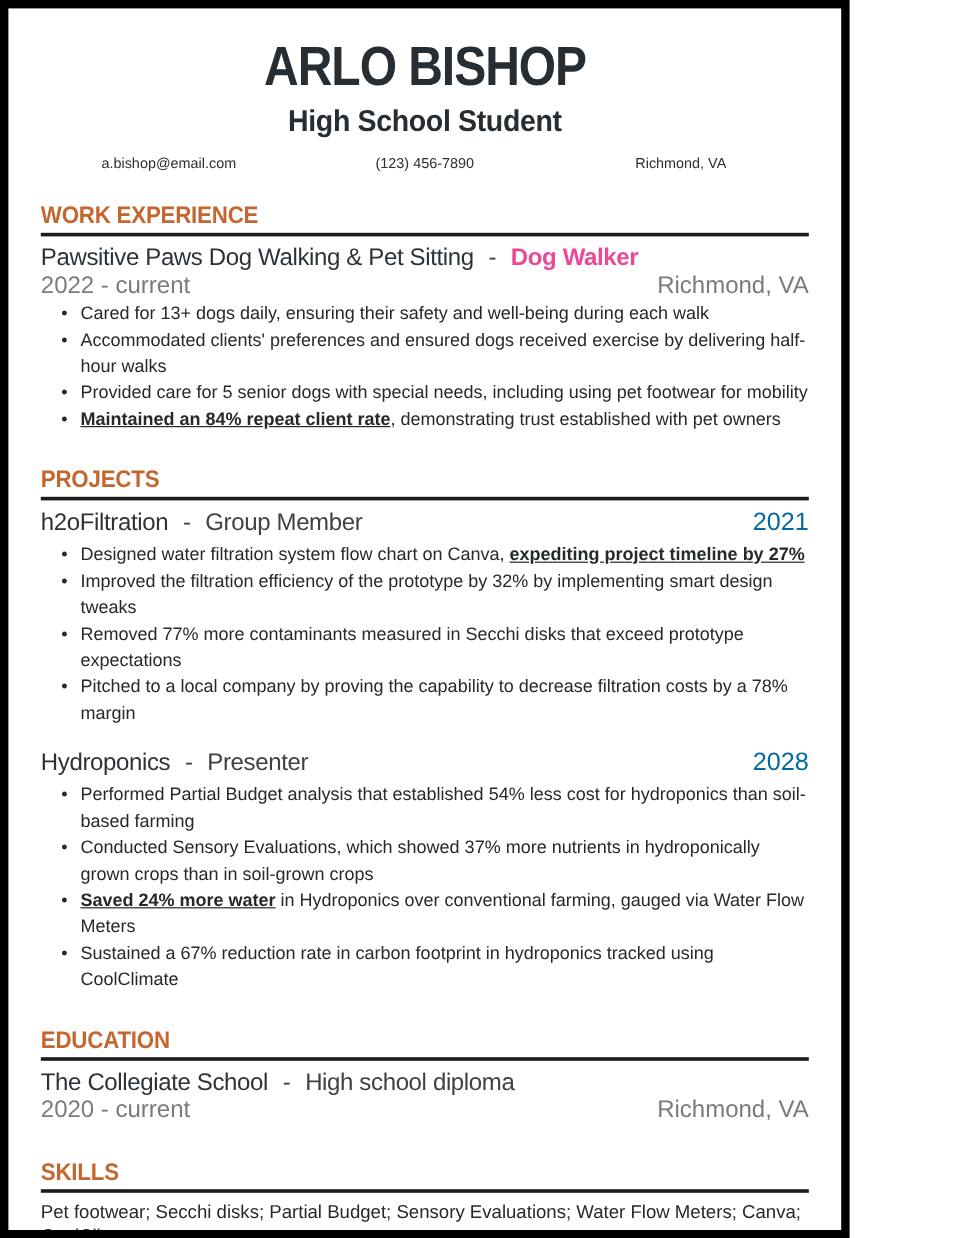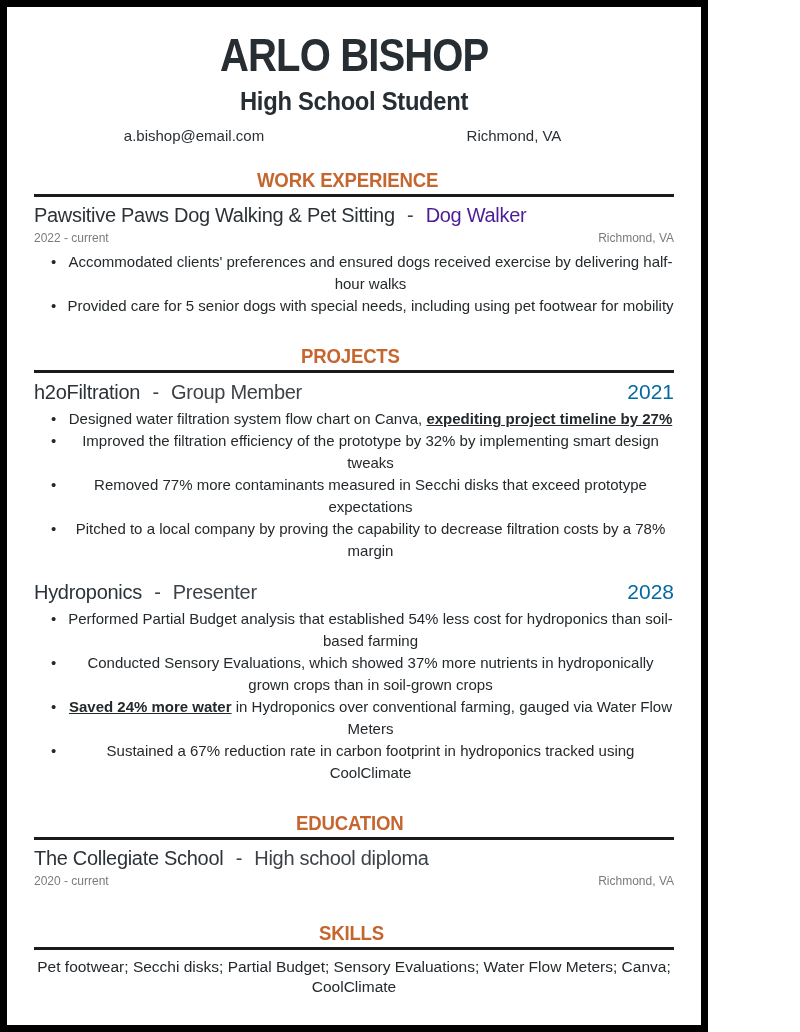--- a/index.html
+++ b/index.html
@@ -17,45 +17,45 @@
     display:inline-block;font-size:46px;font-weight:700;line-height:44px;
     color:#262d33;letter-spacing:-1px;transform:scaleX(0.87);transform-origin:center;
     white-space:nowrap;
   }
   .subtitle-row{text-align:center;margin-top:12px;}
   .subtitle-text{
     display:inline-block;font-size:25px;font-weight:700;line-height:24px;
     color:#262d33;letter-spacing:-0.3px;transform:scaleX(0.95);transform-origin:center;
     white-space:nowrap;
   }
-  .contact-row{display:flex;margin-top:13px;font-size:15px;line-height:18px;color:#2a2f33;}
+  .contact-row{display:flex;margin-top:13px;font-size:12px;line-height:18px;color:#2a2f33;}
   .contact-item{flex:1;text-align:center;}
 
   
-  .section{margin-top:28px;text-align:center;}
+  .section{margin-top:28px;}
   .section.work{margin-top:24px;}
   .section.skills{margin-top:32px;}
   .section.hobbies{margin-top:42px;}
   .sec-head{border-bottom:3px solid #191c1e;padding-bottom:3px;}
   .sec-head-text{
     display:inline-block;font-size:20px;font-weight:700;line-height:22px;
     color:#c5662f;letter-spacing:-0.2px;transform:scaleX(0.93);transform-origin:left;
     white-space:nowrap;
   }
 
   .entry{margin-top:0;}
   .entry + .entry{margin-top:18px;}
   .entry-head{display:flex;justify-content:space-between;align-items:baseline;margin-top:7px;}
   .entry-title-group{font-size:20px;line-height:22px;color:#2c3338;letter-spacing:-0.3px;white-space:nowrap;}
   .entry-title{font-weight:400;}
   .sep{font-weight:400;color:#3c4247;margin:0 7px;}
   .role{font-weight:400;color:#3c4247;}
-  .role.bold{font-weight:400;color:#4c1d95;}
+  .role.bold{font-weight:700;color:#ec4899;}
   .entry-dates{font-size:21px;color:#0369a1;white-space:nowrap;}
-  .meta-row{display:flex;justify-content:space-between;margin-top:3px;font-size:12px;line-height:18px;color:#7b7b7b;}
+  .meta-row{display:flex;justify-content:space-between;margin-top:3px;font-size:20px;line-height:18px;color:#7b7b7b;}
 
   ul.bullets{margin:4px 0 0 0;padding:0 0 0 33px;list-style:none;}
   ul.bullets li{position:relative;font-size:15px;line-height:22px;color:#24292c;}
   ul.bullets li::before{content:"\2022";position:absolute;left:-16px;color:#24292c;}
   .bu{font-weight:700;text-decoration:underline;}
 
   .skills-text{margin-top:7px;font-size:15.5px;line-height:20px;color:#24292c;}
 </style>
 </head>
 <body>
@@ -64,42 +64,45 @@
   <div class="content">
 
     <div class="name-row">
       <span class="name-text">ARLO BISHOP</span>
     </div>
     <div class="subtitle-row">
       <span class="subtitle-text">High School Student</span>
     </div>
     <div class="contact-row">
       <span class="contact-item">a.bishop@email.com</span>
+      <span class="contact-item">(123) 456-7890</span>
       <span class="contact-item">Richmond, VA</span>
     </div>
 
     <div class="section work">
       <div class="sec-head">
         <span class="sec-head-text">WORK EXPERIENCE</span>
       </div>
       <div class="entry">
         <div class="entry-head">
           <span class="entry-title-group">
             <span class="entry-title">Pawsitive Paws Dog Walking &amp; Pet Sitting</span>
             <span class="sep">-</span>
             <span class="role bold">Dog Walker</span>
           </span>
         </div>
         <div class="meta-row">
           <span>2022 - current</span>
           <span>Richmond, VA</span>
         </div>
         <ul class="bullets">
+          <li><span>Cared for 13+ dogs daily, ensuring their safety and well-being during each walk</span></li>
           <li><span>Accommodated clients' preferences and ensured dogs received exercise by delivering half-hour walks</span></li>
           <li><span>Provided care for 5 senior dogs with special needs, including using pet footwear for mobility</span></li>
+          <li><span class="bu">Maintained an 84% repeat client rate</span><span>, demonstrating trust established with pet owners</span></li>
         </ul>
       </div>
     </div>
 
     <div class="section projects">
       <div class="sec-head">
         <span class="sec-head-text">PROJECTS</span>
       </div>
 
       <div class="entry">

